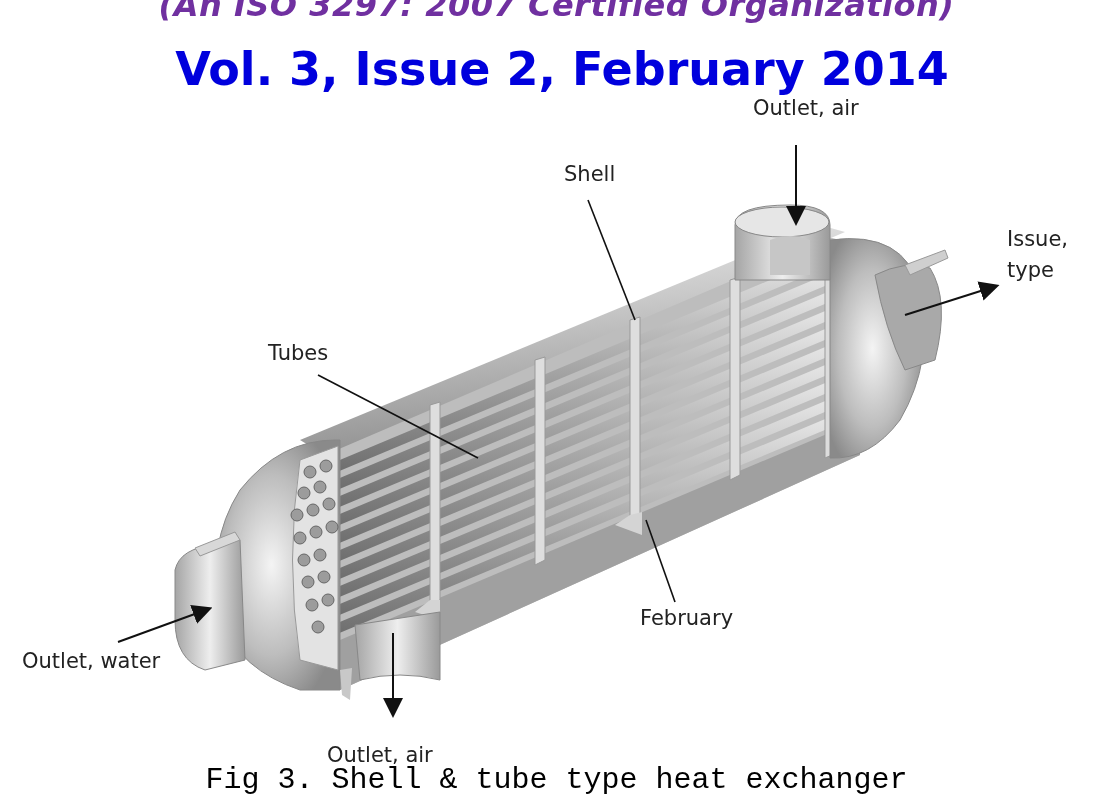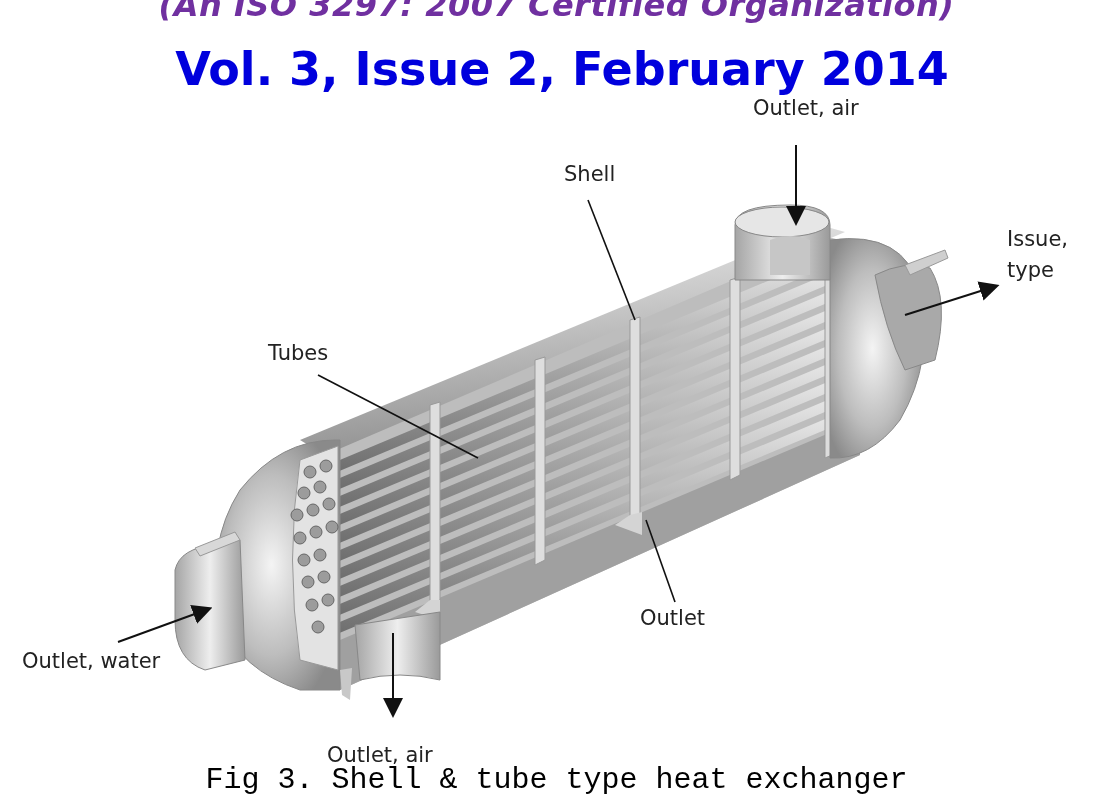--- a/index.html
+++ b/index.html
@@ -147,18 +147,18 @@
     <line x1="905" y1="315" x2="990" y2="288" stroke="#111" stroke-width="2" marker-end="url(#arrowHead)"></line>
     <line x1="118" y1="642" x2="203" y2="611" stroke="#111" stroke-width="2" marker-end="url(#arrowHead)"></line>
     <line x1="393" y1="633" x2="393" y2="708" stroke="#111" stroke-width="2" marker-end="url(#arrowHead)"></line>
   </svg>
 
   <div class="lbl" style="left:753px; top:0px;">Outlet, air</div>
   <div class="lbl" style="left:555px; top:66px;margin-left:9px;">Shell</div>
   <div class="lbl" style="left:1007px; top:131px;">Issue,</div>
   <div class="lbl" style="left:1007px; top:162px;">type</div>
   <div class="lbl" style="left:242px; top:245px;margin-left:26px;">Tubes</div>
-  <div class="lbl" style="left:640px; top:510px;">Outlet</div>
+  <div class="lbl" style="left:640px; top:510px;">February</div>
   <div class="lbl" style="left:22px; top:553px;">Outlet, water</div>
   <div class="lbl" style="left:327px; top:647px;">Outlet, air</div>
 </div>
 
 <div class="caption">Fig 3. Shell &amp; tube type heat exchanger</div>
 
 </body></html>

